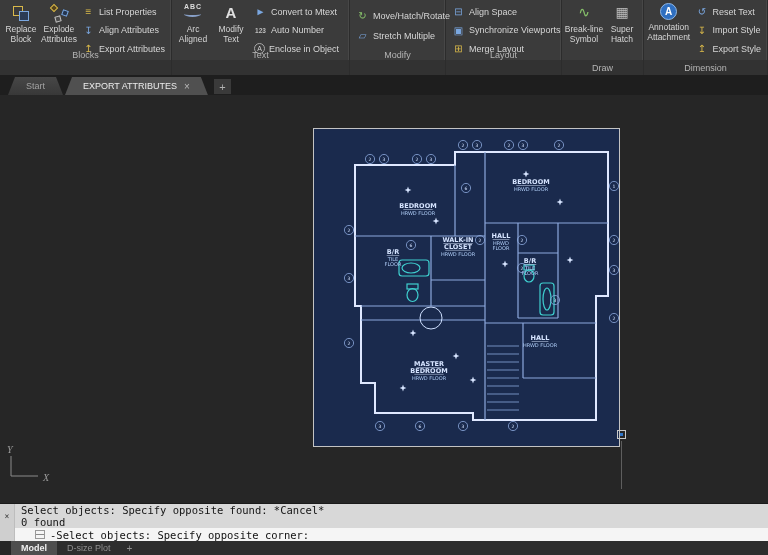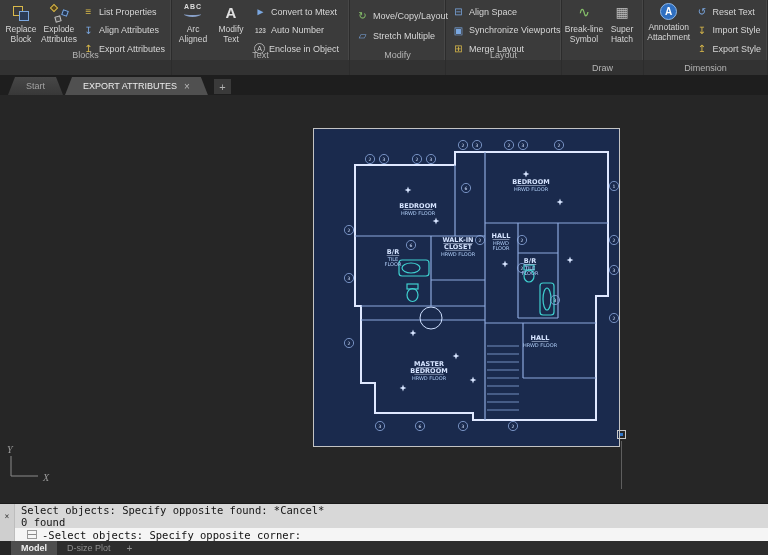--- a/index.html
+++ b/index.html
@@ -80,21 +80,21 @@
 
   
   .cmdwin { position:absolute; left:0; top:503px; width:768px; height:38px; display:flex;
             font-family:"DejaVu Sans Mono", monospace; border-top:1px solid #1a1a1a; }
   .cmd-close { width:15px; background:#cfcfcf; color:#3a3a3a; font-size:8px; text-align:center;
                padding-top:8px; border-right:1px solid #bdbdbd; cursor:pointer; }
   .cmd-main { flex:1; display:flex; flex-direction:column; }
   .cmd-history { height:24px; background:#d8d8d8; color:#141414; font-size:10.5px;
                  line-height:12px; padding-left:6px; }
   .cmd-active { height:14px; background:#f5f5f5; color:#111; font-size:10.5px;
-                display:flex; align-items:center; gap:5px; padding-left:12px; cursor:text; }
+                display:flex; align-items:center; gap:5px; padding-left:20px; cursor:text; }
   .cmd-icon { width:10px; height:9px; border:1px solid #999;
               background:linear-gradient(transparent 45%, #8a8a8a 45% 60%, transparent 60%); }
 
   
   .statusbar { position:absolute; left:11px; top:541px; width:768px; height:14px; background:#2d2d2d;
                display:flex; align-items:stretch; font-size:9px; }
   .stab { display:flex; align-items:center; padding:0 10px; color:#8f8f8f; cursor:pointer; }
   .stab.active { background:#4e4e4e; color:#f0f0f0; font-weight:bold; }
   .stab.plus { padding:0 6px; font-size:10px; }
 </style>
@@ -179,21 +179,21 @@
         <span>Text</span>
         <span class="arrow">▾</span>
       </div>
     </div>
 
     <div class="panel" style="width:96px">
       <div class="panel-content">
         <div class="small-col two">
           <div class="btn-small">
             <span class="sicon c-green">↻</span>
-            <span>Move/Copy/Layout</span>
+            <span>Move/Hatch/Rotate</span>
           </div>
           <div class="btn-small">
             <span class="sicon c-blue">▱</span>
             <span>Stretch Multiple</span>
           </div>
         </div>
       </div>
       <div class="panel-label">
         <span>Modify</span>
         <span class="arrow">▾</span>

